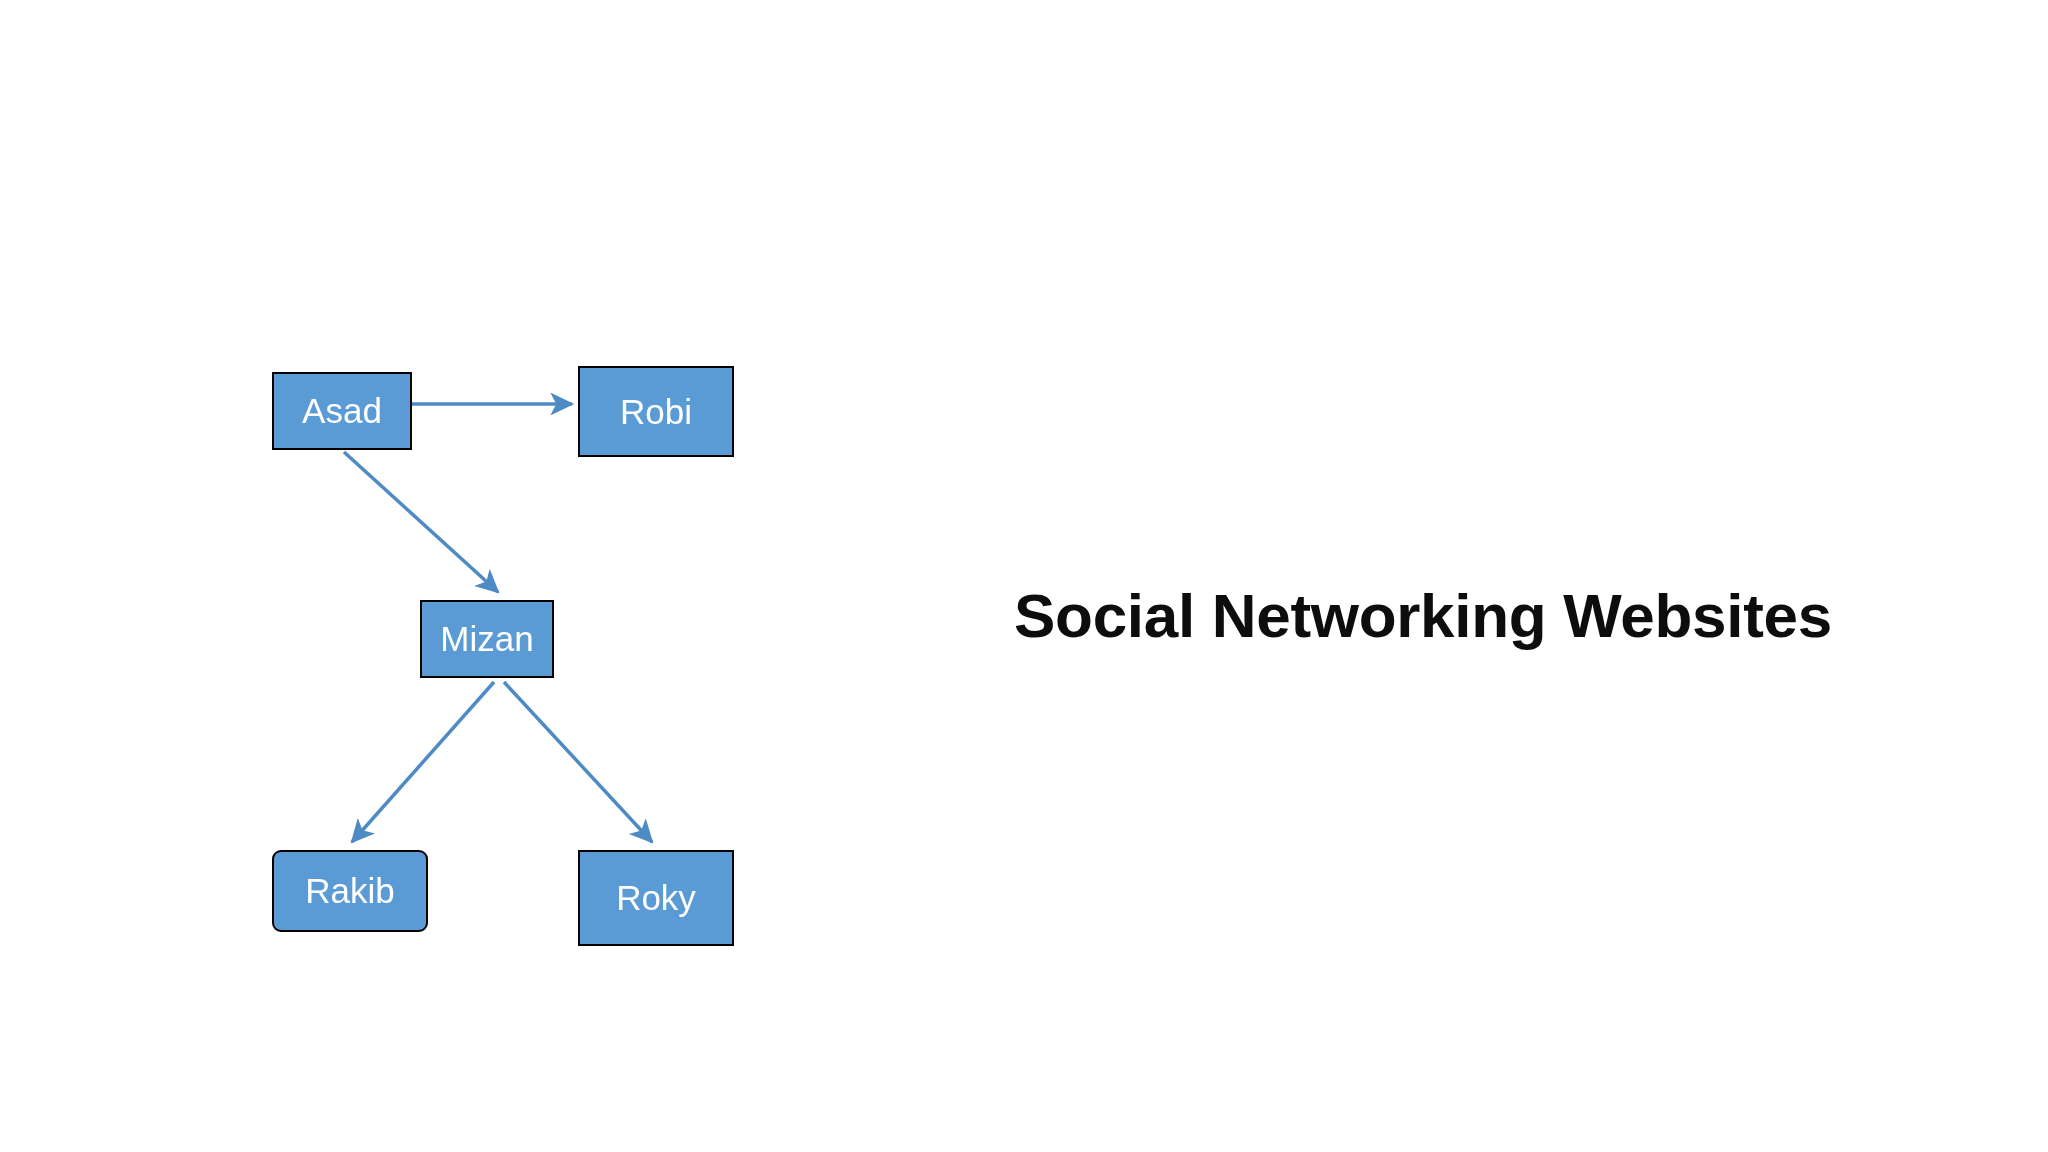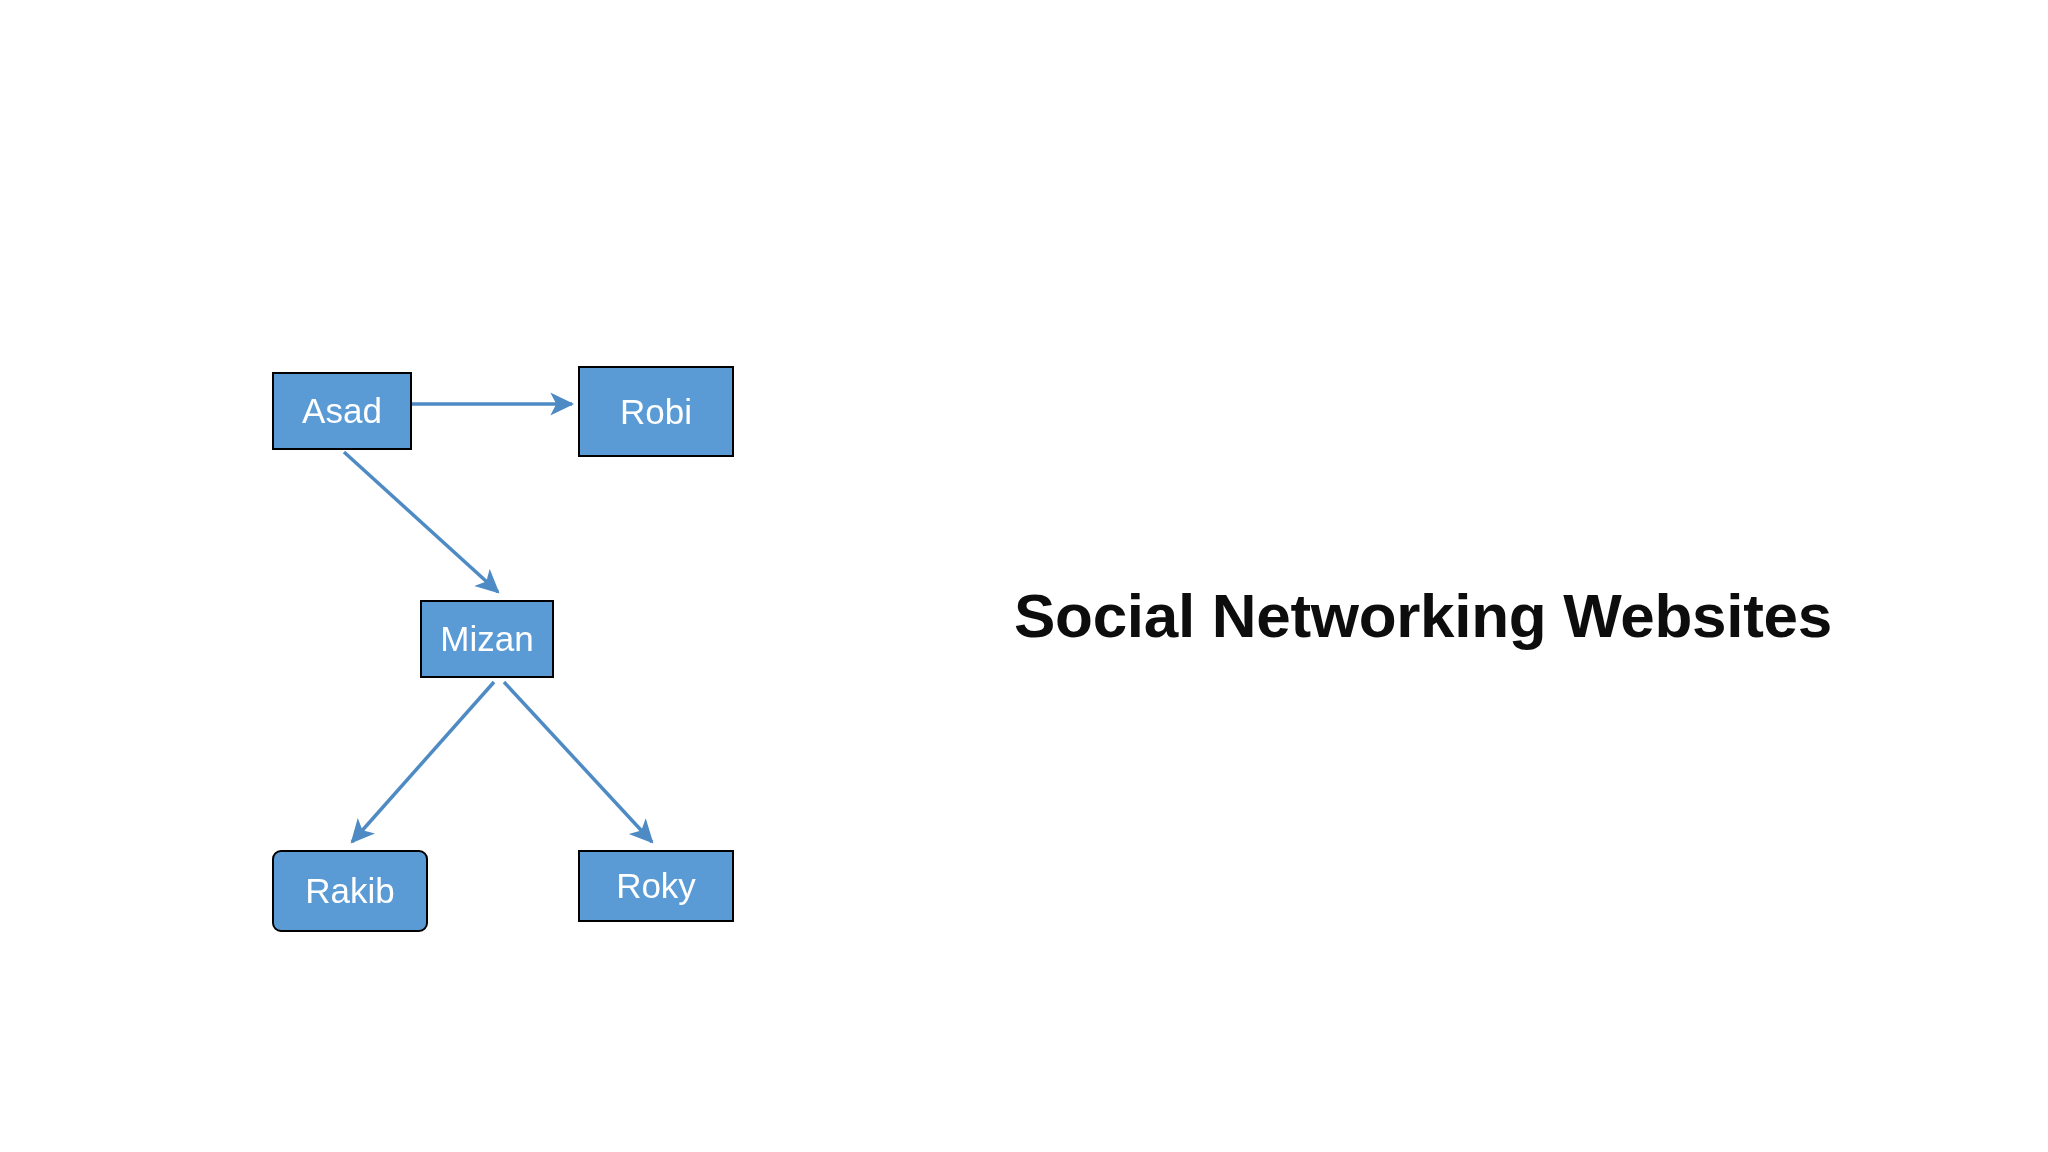--- a/index.html
+++ b/index.html
@@ -80,21 +80,21 @@
     font-size: 35px;
     line-height: 40px;
     font-weight: 400;
     white-space: nowrap;
   }
 
   #node-asad  { left: 272px; top: 372px; width: 140px; height: 78px; }
   #node-robi  { left: 578px; top: 366px; width: 156px; height: 91px; }
   #node-mizan { left: 420px; top: 600px; width: 134px; height: 78px; }
   #node-rakib { left: 272px; top: 850px; width: 156px; height: 82px; border-radius: 9px; }
-  #node-roky  { left: 578px; top: 850px; width: 156px; height: 72px; }
+  #node-roky  { left: 578px; top: 850px; width: 156px; height: 96px; }
 </style>
 </head>
 <body>
 
 <div id="slide">
 
 
   <div id="graph">
 
     <svg id="edge-layer" viewBox="0 0 2048 1152" width="2048" height="1152" xmlns="http://www.w3.org/2000/svg">

